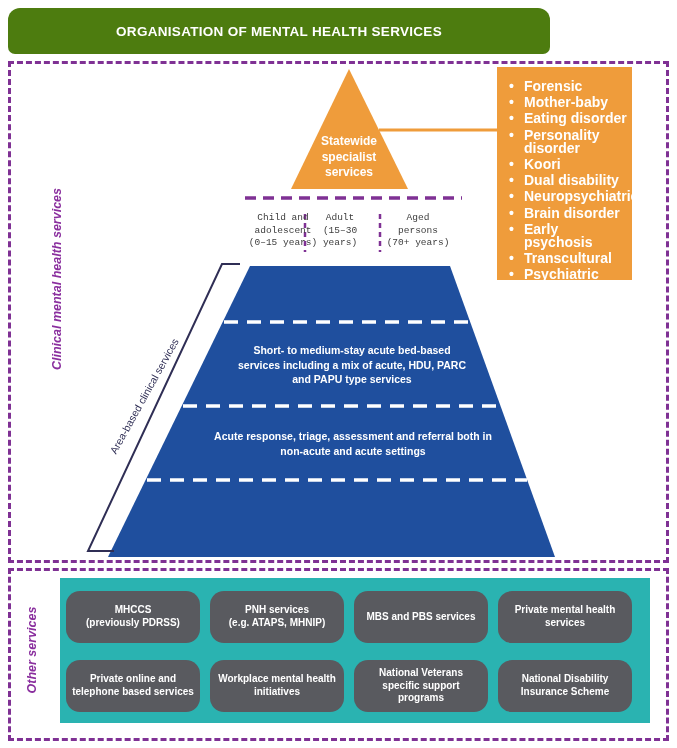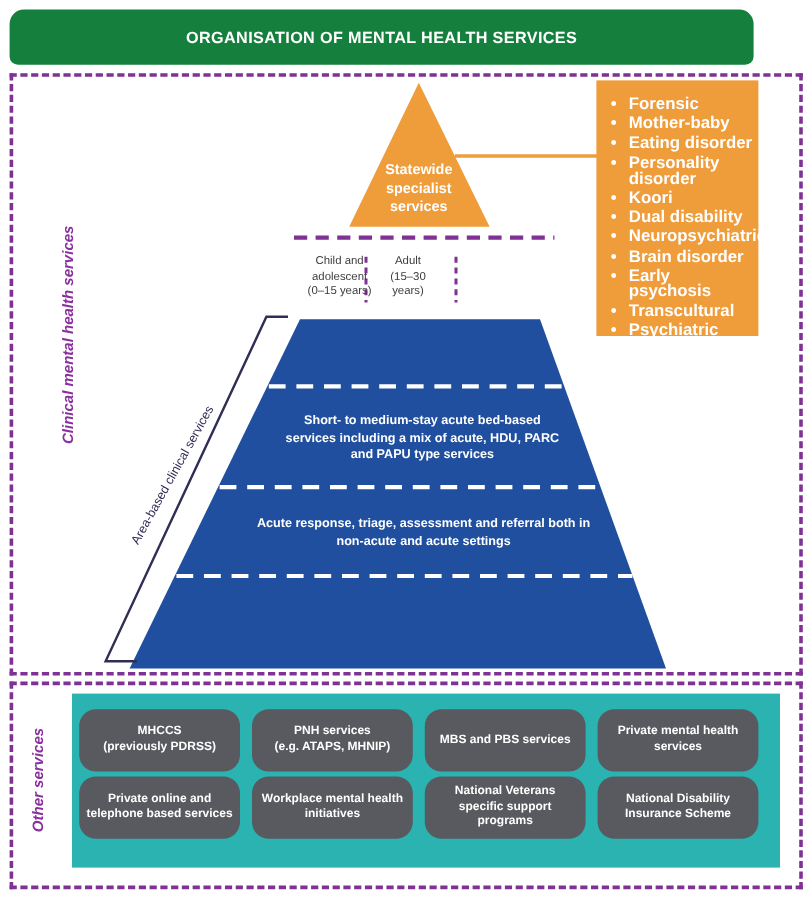--- a/index.html
+++ b/index.html
@@ -1,22 +1,22 @@
 <!DOCTYPE html>
 <html><head>
 <meta charset="utf-8">
 <style>
   * { margin: 0; padding: 0; box-sizing: border-box; }
   html, body { background: #ffffff; }
   body { font-family: "Liberation Sans", sans-serif; }
   .page { position: relative; width: 677px; height: 748px; background: #ffffff; overflow: hidden; }
 
   .header {
-    position: absolute; left: 8px; top: 8px; width: 620px; height: 46px;
-    background: #15803d; border-radius: 12px 12px 7px 7px;
+    position: absolute; left: 8px; top: 8px; width: 542px; height: 46px;
+    background: #4d7c0f; border-radius: 12px 12px 7px 7px;
     display: flex; align-items: center; justify-content: center;
   }
   .header span { color: #ffffff; font-size: 13.5px; font-weight: bold; letter-spacing: .3px; }
 
   .dashed-box { position: absolute; border: 3px dashed #7f3194; }
   .sec-clinical { left: 8px; top: 61px; width: 661px; height: 502px; }
   .sec-other   { left: 8px; top: 568px; width: 661px; height: 173px; }
 
   svg.shapes { position: absolute; left: 0; top: 0; z-index: 2; }
 
@@ -33,21 +33,21 @@
   }
   .specialist-box ul { list-style: none; }
   .specialist-box li {
     position: relative; padding-left: 17px; margin-bottom: 3px;
     color: #ffffff; font-weight: bold; font-size: 14px; line-height: 13.2px;
   }
   .specialist-box li::before { content: "•"; position: absolute; left: 2px; top: 0; }
 
   .age-label {
     position: absolute; top: 212px; width: 90px; z-index: 3;
-    text-align: center; color: #3d3d3d; font-size: 9.5px; line-height: 12.5px;
+    text-align: center; color: #3d3d3d; font-size: 9.5px; line-height: 12.5px; font-family: Liberation Mono, monospace;
   }
   .age-child { left: 238px; }
   .age-adult { left: 295px; }
   .age-aged  { left: 373px; }
 
   .layer {
     position: absolute; z-index: 3; text-align: center;
     color: #ffffff; font-weight: bold; font-size: 10.5px; line-height: 14.5px;
   }
   .layer-1 { left: 199px; top: 281px; width: 300px; }
@@ -66,21 +66,21 @@
     color: #8a2f9e; font-weight: bold; font-style: italic; font-size: 12.5px;
     transform: rotate(-90deg);
   }
   .clinical-label { left: -53px; top: 272px; width: 220px; }
   .other-label    { left: -43px; top: 643px; width: 150px; }
 
   .teal-panel {
     position: absolute; left: 60px; top: 578px; width: 590px; height: 145px;
     background: #2ab3b1; z-index: 2;
     display: grid; grid-template-columns: repeat(4, 1fr); grid-template-rows: 52px 52px;
-    gap: 4px 10px; padding: 13px 18px 15px 6px;
+    gap: 17px 10px; padding: 13px 18px 15px 6px;
   }
   .svc-box {
     background: #595a5f; border-radius: 14px;
     display: flex; align-items: center; justify-content: center;
     color: #ffffff; font-weight: bold; font-size: 10px; line-height: 12.8px; text-align: center;
     padding: 2px 4px;
   }
 </style>
 </head>
 <body>
@@ -134,20 +134,23 @@
       <li>Dual diagnosis</li>
     </ul>
   </div>
 
   <div class="age-label age-child pre">Child and
 adolescent
 (0–15 years)</div>
   <div class="age-label age-adult pre">Adult
 (15–30
 years)</div>
+  <div class="age-label age-aged pre">Aged
+persons
+(70+ years)</div>
 
   <div class="layer layer-3 pre">Acute response, triage, assessment and referral both in
 non-acute and acute settings</div>
   <div class="layer layer-2 pre">Short- to medium-stay acute bed-based
 services including a mix of acute, HDU, PARC
 and PAPU type services</div>
 
   <div class="area-label">Area-based clinical services</div>
 
   <div class="rot-section-label clinical-label">Clinical mental health services</div>

